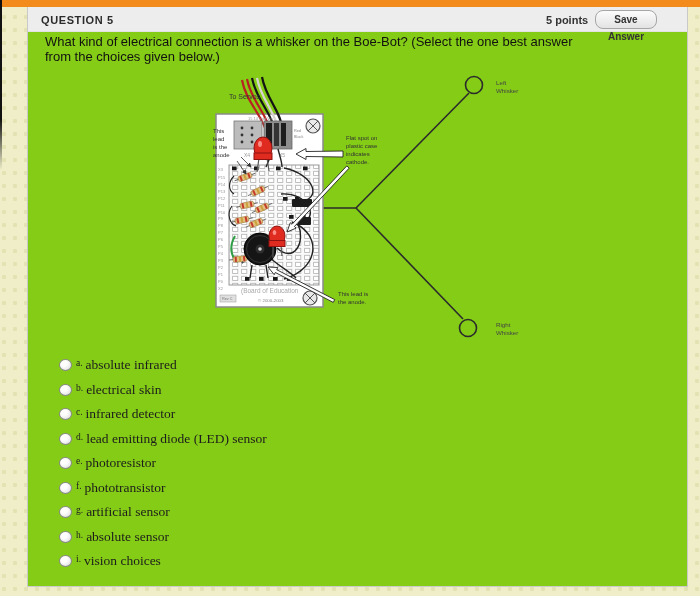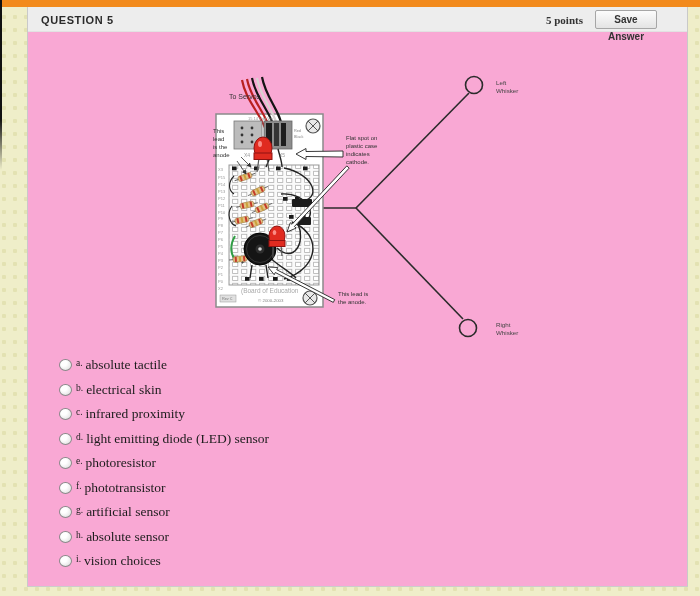--- a/index.html
+++ b/index.html
@@ -14,40 +14,40 @@
   }
   .topbar{
     position:absolute; left:0; top:0; width:700px; height:7px; z-index:5;
   }
   .edge-black{
     position:absolute; left:0; top:0; width:2px; height:170px; z-index:6;
     background:linear-gradient(#111 70%, transparent);
   }
   .panel{
     position:absolute; left:27px; top:7px; width:661px; height:580px;
-    background:#f9a8d4;
+    background:#84cc16;
     border-left:1px solid #c9c9c9; border-right:1px solid #c9c9c9; border-bottom:1px solid #cccccc;
     z-index:4;
   }
   .qheader{
     position:absolute; left:0; top:0; width:100%; height:25px;
     background:#ededed; border-bottom:1px solid #e2e2e2;
   }
   .qtitle{
     position:absolute; left:13px; top:7px;
     font-size:11px; font-weight:bold; letter-spacing:0.6px; color:#2b2b2b;
   }
   .qpoints{
     position:absolute; left:518px; top:7px;
-    font-size:11px; font-weight:bold; color:#333;font-family:Liberation Serif, serif;
+    font-size:11px; font-weight:bold; color:#333;
   }
   .save-btn{
     position:absolute; left:567px; top:3px; width:62px; height:19px;
     background:linear-gradient(#fcfcfc,#e3e3e3);
-    border:1px solid #a6a6a6; border-radius:2px;
+    border:1px solid #a6a6a6; border-radius:8px;
     font-family:"Liberation Sans", sans-serif;
     font-size:10px; font-weight:bold; color:#333;
     text-align:center; line-height:17px; cursor:pointer;
   }
   .question-text{
     position:absolute; left:17px; top:28px; width:625px;
     font-size:13px; color:#111; line-height:14.5px;
   }
   .diagram{
     position:absolute; left:158px; top:65px; width:360px; height:290px;
@@ -79,20 +79,24 @@
 <div class="edge-black"></div>
 
 <div class="panel">
 
   <div class="qheader">
     <span class="qtitle">QUESTION 5</span>
     <span class="qpoints">5 points</span>
     <button class="save-btn">Save Answer</button>
   </div>
 
+  <div class="question-text">
+    <div>What kind of electrical connection is a whisker on the Boe-Bot?  (Select the one best answer</div>
+    <div>from the choices given below.)</div>
+  </div>
 
   <svg class="diagram" viewBox="0 0 360 290">
     <defs>
       <pattern id="holes" width="9" height="7" patternUnits="userSpaceOnUse">
         <rect width="9" height="7" fill="#fafafa"></rect>
         <rect x="1.6" y="1.3" width="5.2" height="4.2" fill="#ffffff" stroke="#b2b2b2" stroke-width="0.8"></rect>
       </pattern>
       <marker id="ah" markerWidth="7" markerHeight="7" refX="5" refY="3" orient="auto">
         <path d="M0,0 L6,3 L0,6 z" fill="#333"></path>
       </marker>
@@ -323,36 +327,36 @@
         <text x="152" y="224">This lead is</text>
         <text x="152" y="232">the anode.</text>
       </g>
     </g>
   </svg>
 
   <div class="options">
     <div class="opt-row" style="top:351px">
       <div class="radio"></div>
       <span class="opt-letter">a.</span>
-      <span class="opt-text">absolute tactile</span>
+      <span class="opt-text">absolute infrared</span>
     </div>
     <div class="opt-row" style="top:376px">
       <div class="radio"></div>
       <span class="opt-letter">b.</span>
       <span class="opt-text">electrical skin</span>
     </div>
     <div class="opt-row" style="top:400px">
       <div class="radio"></div>
       <span class="opt-letter">c.</span>
-      <span class="opt-text">infrared proximity</span>
+      <span class="opt-text">infrared detector</span>
     </div>
     <div class="opt-row" style="top:425px">
       <div class="radio"></div>
       <span class="opt-letter">d.</span>
-      <span class="opt-text">light emitting diode (LED) sensor</span>
+      <span class="opt-text">lead emitting diode (LED) sensor</span>
     </div>
     <div class="opt-row" style="top:449px">
       <div class="radio"></div>
       <span class="opt-letter">e.</span>
       <span class="opt-text">photoresistor</span>
     </div>
     <div class="opt-row" style="top:474px">
       <div class="radio"></div>
       <span class="opt-letter">f.</span>
       <span class="opt-text">phototransistor</span>

